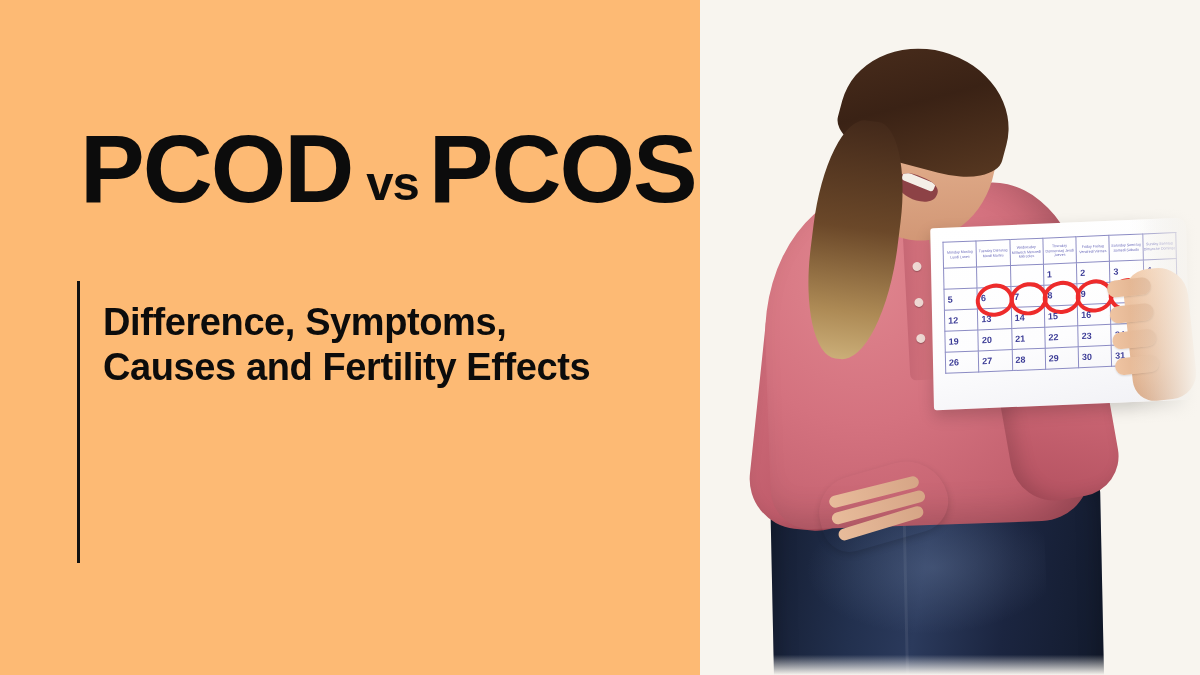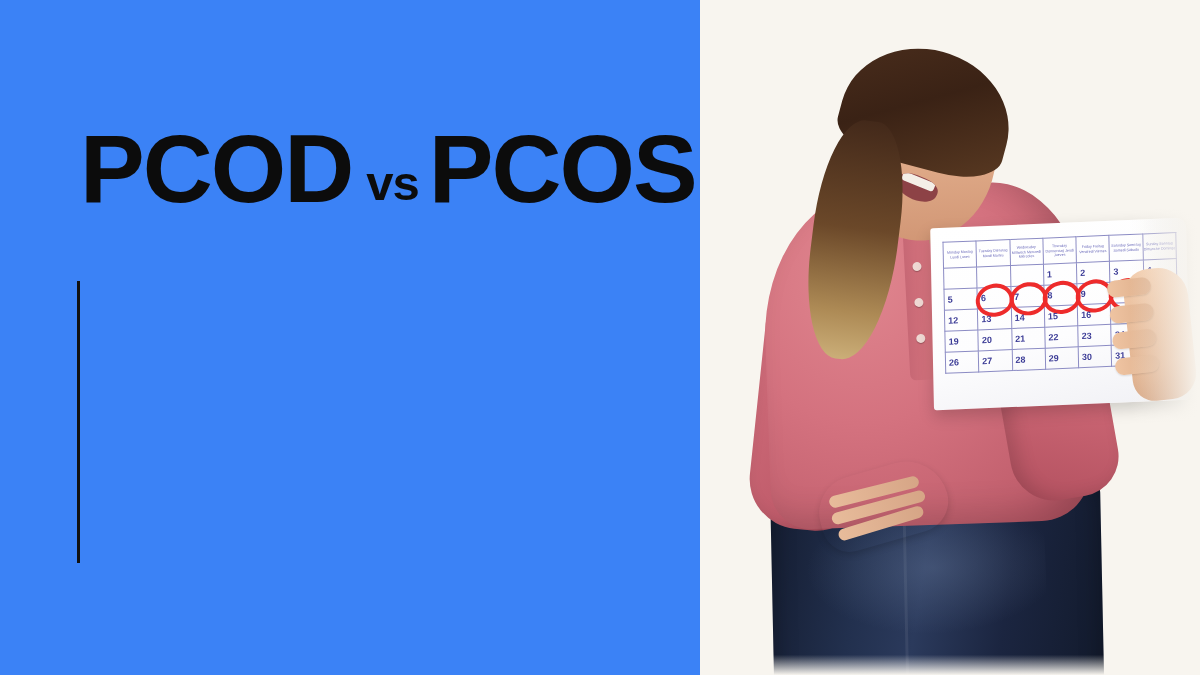--- a/index.html
+++ b/index.html
@@ -7,21 +7,21 @@
   body {
     background:#F8F5EF;
     font-family:"Liberation Sans", sans-serif;
     overflow:hidden;
     position:relative;
   }
 
   #banner {
     position:absolute; inset:0;
     width:1200px; height:675px;
-    background:#3b82f6;
+    background:#fdba74;
     overflow:hidden;
   }
 
   
   .text-col { position:absolute; left:0; top:0; width:740px; height:675px; }
 
   .headline {
     position:absolute;
     left:80px; top:120px;
     font-size:97px;
@@ -324,20 +324,21 @@
 <div id="banner">
 
   <div class="text-col">
 
     <div class="headline">
       <span>PCOD</span><span class="vs">vs</span><span>PCOS</span>
     </div>
 
     <div class="rule"></div>
 
+    <div class="subhead">Difference, Symptoms, Causes and Fertility Effects</div>
   </div>
 
   <div class="photo">
     <div class="photo-inner">
       <div class="bg-blend"></div>
 
       <div class="hair-back"></div>
 
       <div class="jeans"></div>
       <div class="jeans-fade"></div>

